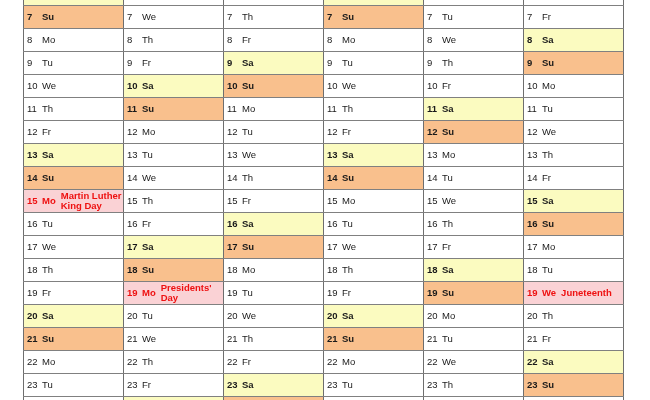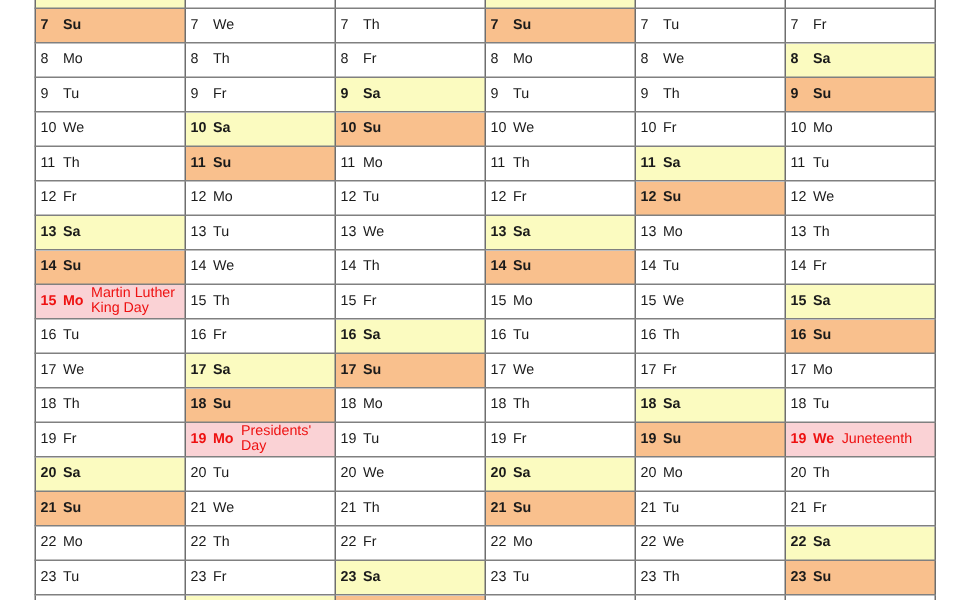--- a/index.html
+++ b/index.html
@@ -49,21 +49,21 @@
   }
   
   td.sat{background:#fbfbc0;}
   td.sat .num,td.sat .dow{font-weight:bold;}
   td.sun{background:#f9c08d;}
   td.sun .num,td.sun .dow{font-weight:bold;}
   td.hol{background:#fad2d5;}
   td.hol .num,td.hol .dow{color:#ee1111;font-weight:bold;}
   td.hol .evt{
     color:#ee1111;
-    font-weight:normal;
+    font-weight:bold;
     font-size:9.5px;
     margin-left:5px;
     white-space:normal;
     display:inline-block;
     vertical-align:middle;
     line-height:1.02;
     max-width:63px;
   }
   td.hol.wide .evt{max-width:66px;white-space:nowrap;}
   .cellinner{display:flex;align-items:center;height:100%;}

